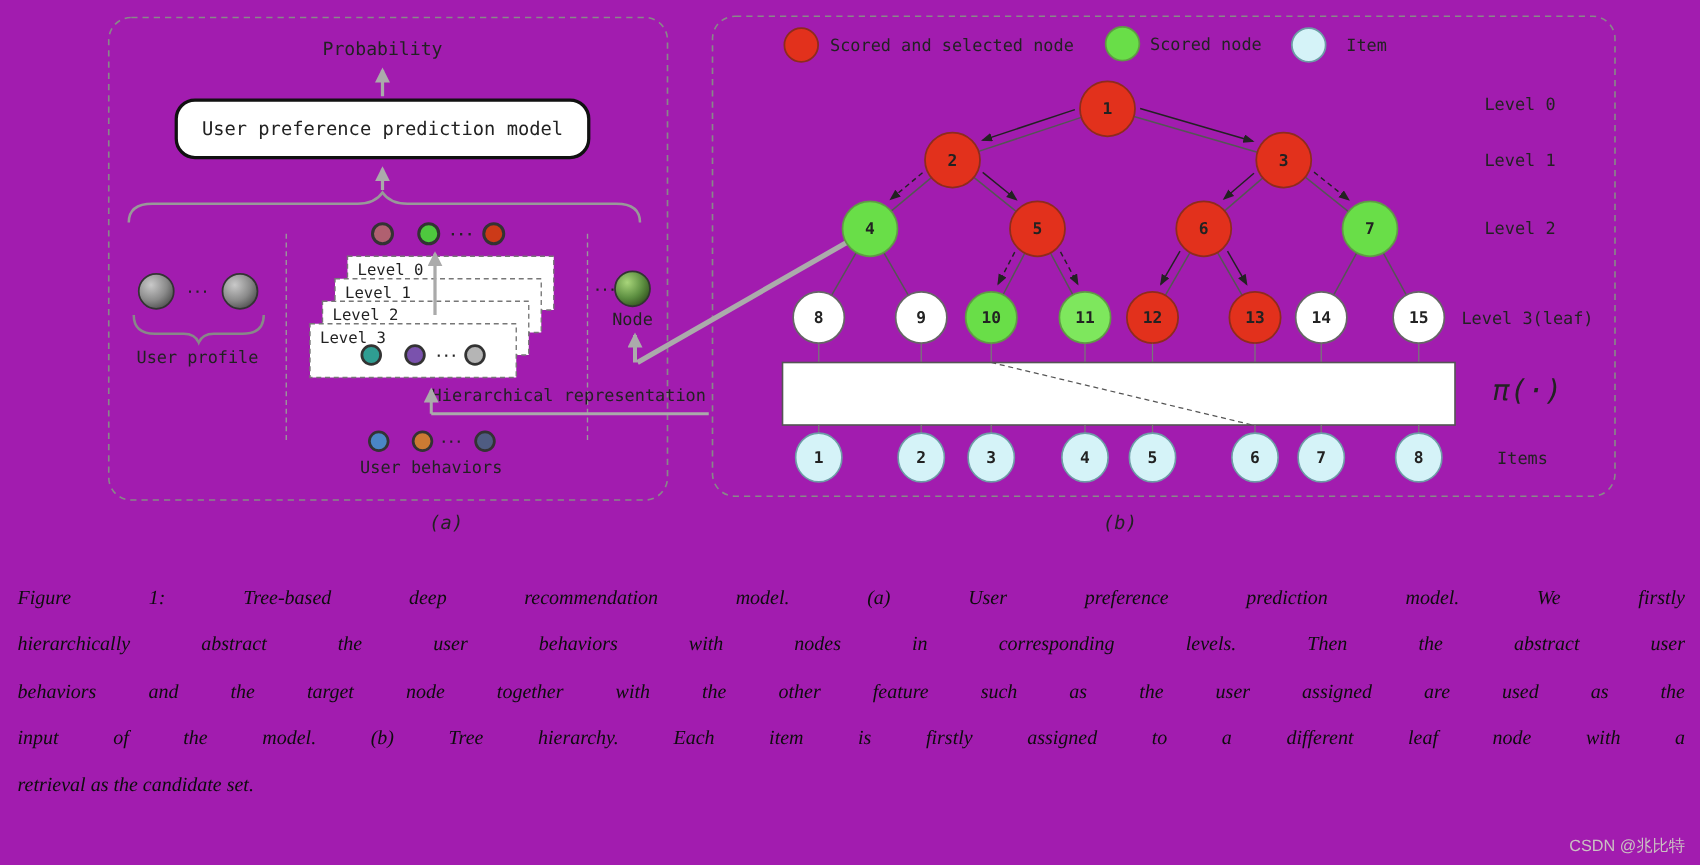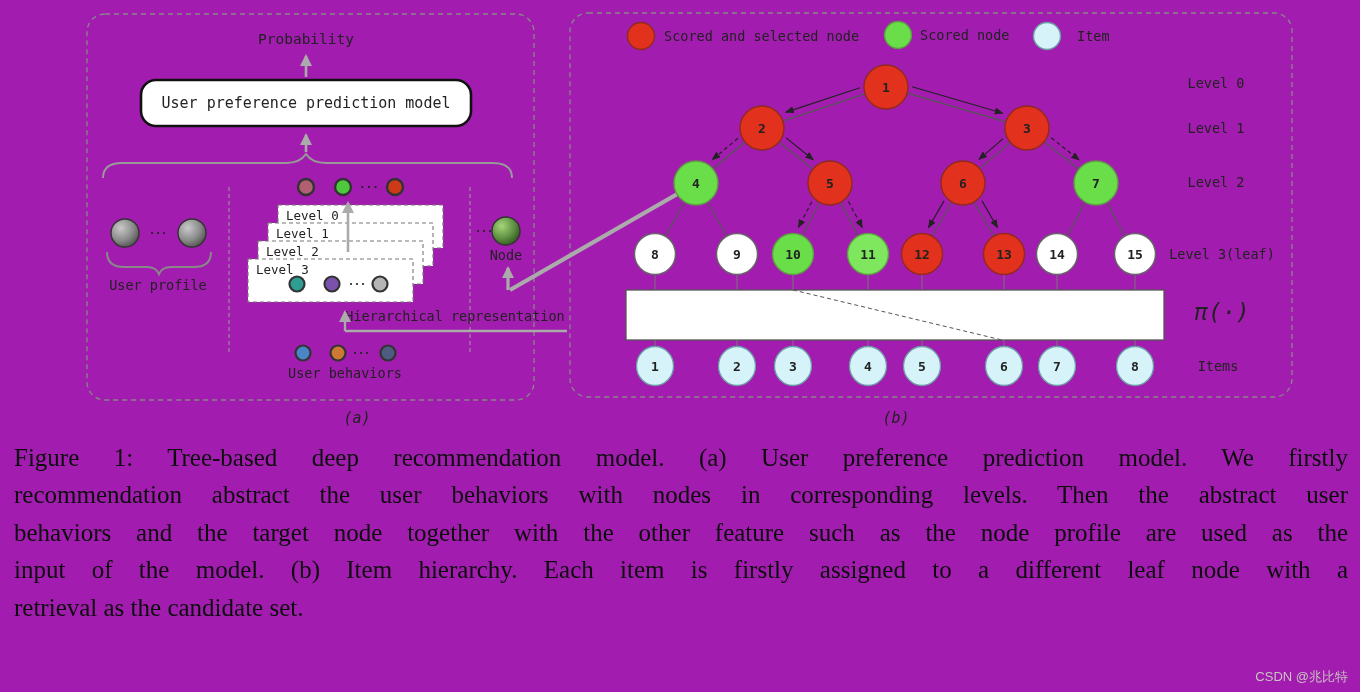--- a/index.html
+++ b/index.html
@@ -1,20 +1,20 @@
 <!DOCTYPE html>
 <html><head>
 <meta charset="utf-8">
 <style>
   html,body{margin:0;padding:0;background:#ffffff;}
   .page{position:relative;width:1360px;height:692px;background:#a21caf;overflow:hidden;
         font-family:"DejaVu Sans Mono",monospace;}
   #diagram{position:absolute;left:0;top:0;}
-  .caption{position:absolute;left:14px;top:439px;width:1334px;color:#0d0d0d;
-           font-family:"Liberation Serif",serif;font-size:25px;}
+  .caption{position:absolute;left:14px;top:460px;width:1334px;color:#0d0d0d;
+           font-family:"Liberation Serif",serif;font-size:16px;font-style:italic;}
   .cap-line{line-height:37.4px;white-space:nowrap;text-align:justify;text-align-last:justify;}
   .cap-line.last{text-align-last:left;white-space:normal;}
   .watermark{position:absolute;right:12px;top:668px;color:#cbc2c2;font-size:13px;
              font-family:"Liberation Sans",sans-serif;text-align:right;}
   svg text{font-family:"DejaVu Sans Mono",monospace;fill:#222;}
 </style>
 </head>
 <body>
 
 <div class="page">
@@ -244,19 +244,19 @@
         <text x="1216" y="133" font-size="13.5" text-anchor="middle">Level 1</text>
         <text x="1216" y="187" font-size="13.5" text-anchor="middle">Level 2</text>
         <text x="1222" y="259" font-size="13.5" text-anchor="middle">Level 3(leaf)</text>
         <text x="1222" y="320" font-size="23" text-anchor="middle" font-style="italic" font-family="&quot;DejaVu Serif&quot;,serif">π(·)</text>
         <text x="1218" y="371" font-size="13.5" text-anchor="middle">Items</text>
         <text x="896" y="423" font-size="15" text-anchor="middle" font-style="italic" font-family="&quot;DejaVu Serif&quot;,serif">(b)</text>
       </g>
     </svg>
   <div class="caption" id="caption">
       <div class="cap-line">Figure 1: Tree-based deep recommendation model. (a) User preference prediction model. We firstly</div>
-      <div class="cap-line">recommendation abstract the user behaviors with nodes in corresponding levels. Then the abstract user</div>
-      <div class="cap-line">behaviors and the target node together with the other feature such as the node profile are used as the</div>
-      <div class="cap-line">input of the model. (b) Item hierarchy. Each item is firstly assigned to a different leaf node with a</div>
+      <div class="cap-line">hierarchically abstract the user behaviors with nodes in corresponding levels. Then the abstract user</div>
+      <div class="cap-line">behaviors and the target node together with the other feature such as the user assigned are used as the</div>
+      <div class="cap-line">input of the model. (b) Tree hierarchy. Each item is firstly assigned to a different leaf node with a</div>
       <div class="cap-line last">retrieval as the candidate set.</div>
     </div>
   <div class="watermark">CSDN @兆比特</div>
 </div>
 
 </body></html>

